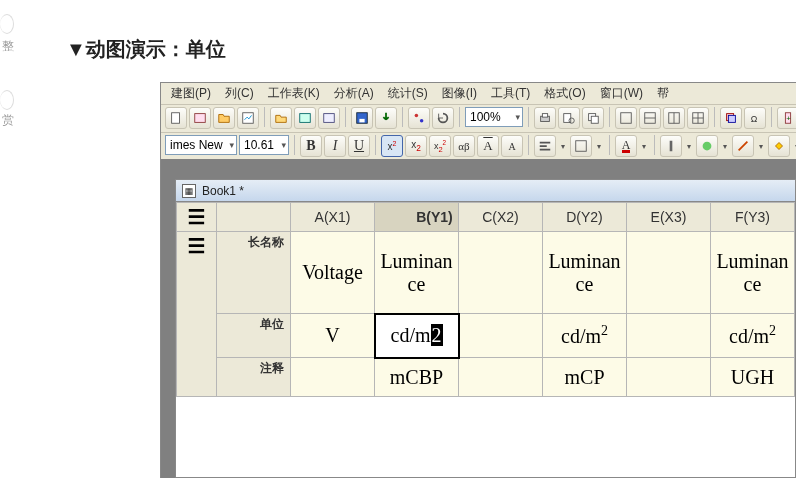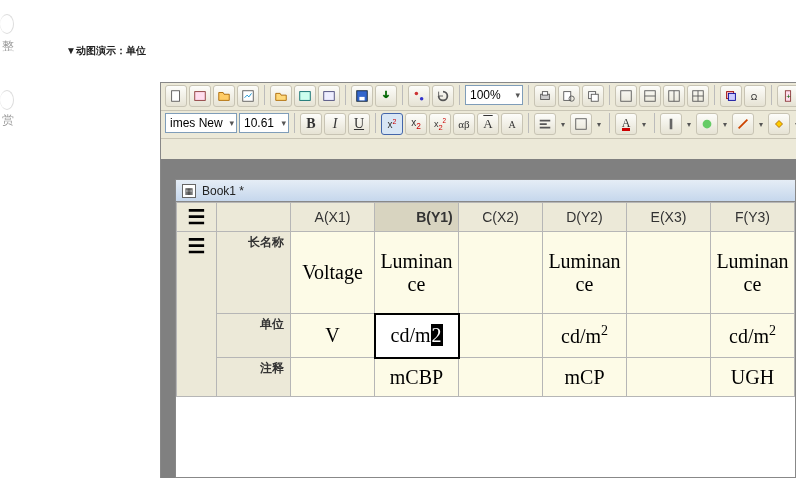--- a/index.html
+++ b/index.html
@@ -8,22 +8,22 @@
     font-family: Arial, "Microsoft YaHei", sans-serif;
     background: #fff;
     width: 812px;
     height: 500px;
     overflow: hidden;
     position: relative;
   }
   .page-header {
     position: absolute;
     left: 66px;
-    top: 44px;
-    font-size: 10px;
+    top: 36px;
+    font-size: 20px;
     color: #222;
     font-weight: 600;
   }
   .left-margin-label {
     position: absolute;
     left: 2px;
     top: 38px;
     font-size: 12px;
     color: #999;
   }
@@ -270,20 +270,32 @@
 <div class="left-margin-label">整</div>
 <div class="left-margin-circle2"></div>
 <div class="left-margin-label2">赏</div>
 
 <div class="page-header">
   <span>▼</span><span>动图演示：单位</span>
 </div>
 
 <div class="app-window">
 
+  <div class="menubar">
+    <span>建图(P)</span>
+    <span>列(C)</span>
+    <span>工作表(K)</span>
+    <span>分析(A)</span>
+    <span>统计(S)</span>
+    <span>图像(I)</span>
+    <span>工具(T)</span>
+    <span>格式(O)</span>
+    <span>窗口(W)</span>
+    <span>帮</span>
+  </div>
 
   <div class="toolbar">
     <span class="tbtn">
         <svg viewBox="0 0 16 16">
           <rect x="3" y="2" width="9" height="12" fill="#fff" stroke="#555"></rect>
         </svg>
       </span>
     <span class="tbtn">
         <svg viewBox="0 0 16 16">
           <rect x="2" y="3" width="12" height="10" fill="#fde" stroke="#833"></rect>

